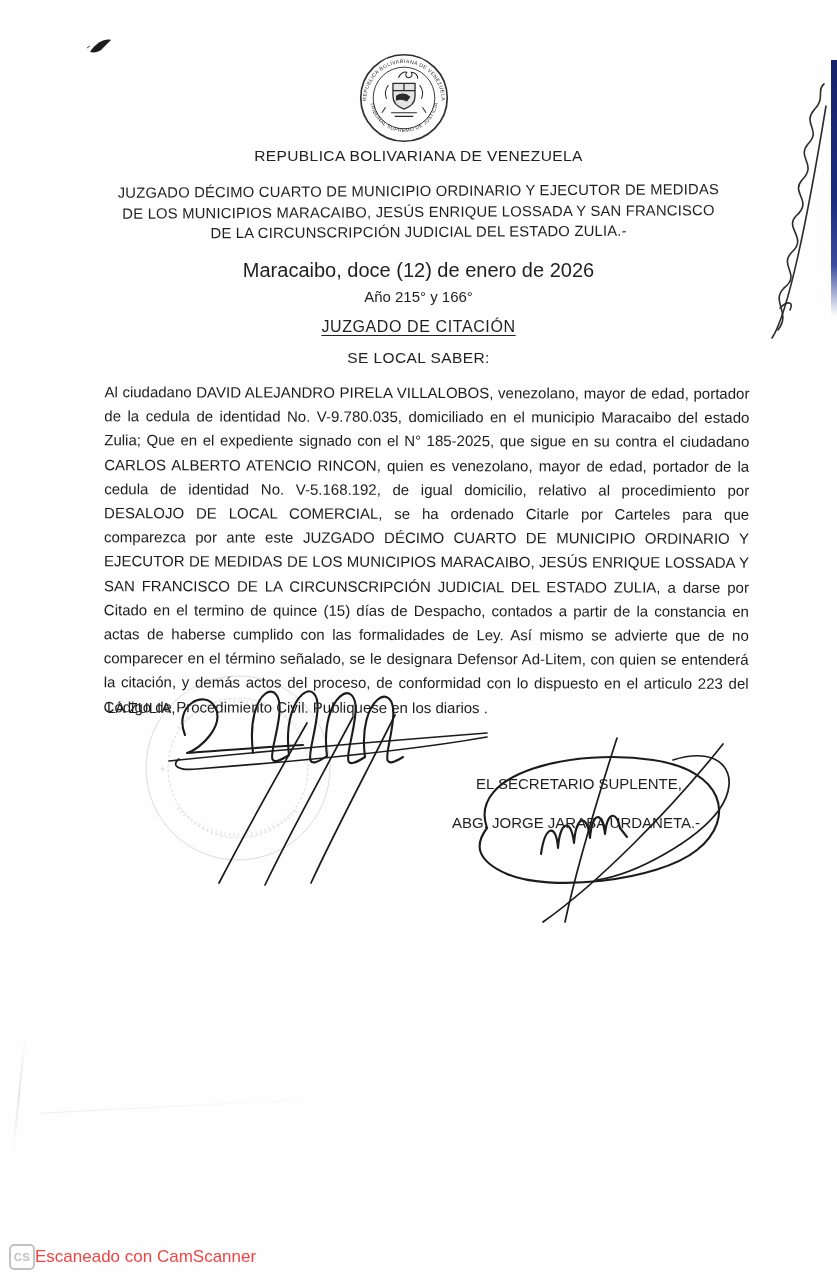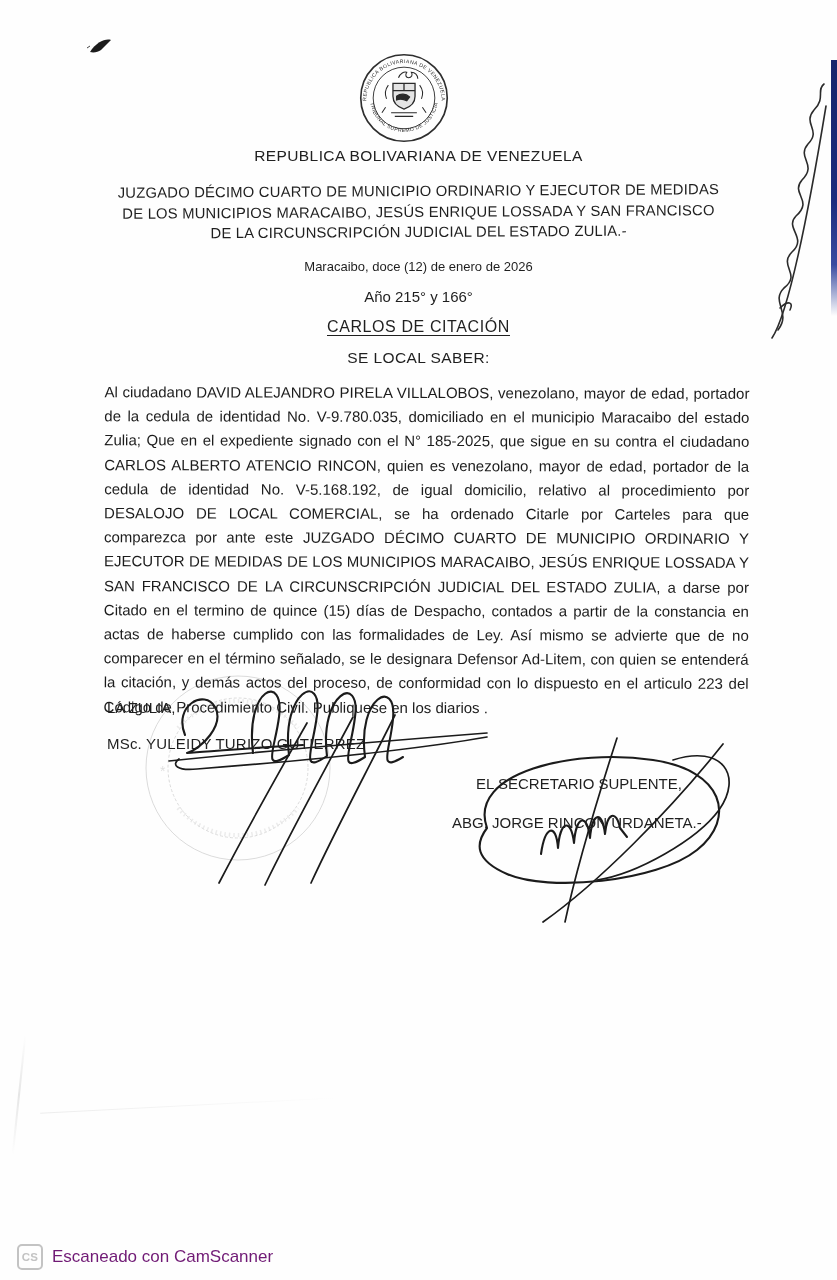--- a/index.html
+++ b/index.html
@@ -14,21 +14,21 @@
   .page{
     position:absolute;inset:0;
     background:#fefefe;
   }
   .abs{position:absolute;}
   .ctr{left:0;right:0;text-align:center;}
   .ink{color:#222222;}
 
   .republic-line{top:147px;font-size:15.5px;letter-spacing:.4px;}
   .court-block{top:181px;font-size:14.8px;line-height:20.5px;letter-spacing:.2px;transform:rotate(-0.35deg);}
-  .date-line{top:259px;font-size:13px;text-align:center;}
+  .date-line{top:259px;font-size:20px;text-align:center;}
   .year-line{top:288px;font-size:15px;}
   .doc-title{top:318px;font-size:16px;letter-spacing:.6px;}
   .doc-title span{text-decoration:underline;text-underline-offset:3px;}
   .doc-subtitle{top:349px;font-size:15.5px;letter-spacing:.4px;}
 
   .body-par{
     left:104px;top:381px;width:645px;
     font-size:15px;line-height:24.2px;
     text-align:justify;
     transform:rotate(0.15deg);
@@ -51,27 +51,27 @@
     background:linear-gradient(180deg,#17246b 0%,#1c2b7d 55%,#3a4ba0 80%,rgba(58,75,160,0) 100%);
   }
 
   .crease1{left:18px;top:1035px;width:2px;height:120px;
     background:linear-gradient(180deg,rgba(120,120,120,0),rgba(120,120,120,.18),rgba(120,120,120,0));
     transform:rotate(6deg);}
   .crease2{left:40px;top:1105px;width:300px;height:1px;
     background:linear-gradient(90deg,rgba(130,130,130,.14),rgba(130,130,130,0));
     transform:rotate(-3deg);}
 
-  .footer{left:9px;top:1244px;height:26px;display:flex;align-items:center;gap:9px;margin-left:8px;}
+  .footer{left:9px;top:1244px;height:26px;display:flex;align-items:center;}
   .cs-badge{
     width:22px;height:22px;border:2px solid #c3c3c3;border-radius:5px;
     display:flex;align-items:center;justify-content:center;
     color:#c3c3c3;font-size:11.5px;font-weight:bold;letter-spacing:.3px;
   }
-  .cs-label{color:#701a75;font-size:17px;}
+  .cs-label{color:#ef4444;font-size:17px;}
 
   .seal-wrap{left:358px;top:52px;width:92px;height:92px;}
   .seal-text{font-size:5.6px;letter-spacing:.45px;fill:#2c2c2c;font-family:"Liberation Sans",sans-serif;}
   .corner-mark{left:86px;top:36px;width:28px;height:22px;}
   .hand-note{left:766px;top:78px;width:66px;height:270px;}
 </style>
 </head>
 <body>
 
 <div class="page">
@@ -105,21 +105,21 @@
   <div class="abs ctr republic-line ink">REPUBLICA BOLIVARIANA DE VENEZUELA</div>
 
   <div class="abs ctr court-block">
     <div>JUZGADO DÉCIMO CUARTO DE MUNICIPIO ORDINARIO Y EJECUTOR DE MEDIDAS</div>
     <div>DE LOS MUNICIPIOS MARACAIBO, JESÚS ENRIQUE LOSSADA Y SAN FRANCISCO</div>
     <div>DE LA CIRCUNSCRIPCIÓN JUDICIAL DEL ESTADO ZULIA.-</div>
   </div>
 
   <div class="abs ctr date-line">Maracaibo,  doce (12) de enero de 2026</div>
   <div class="abs ctr year-line">Año 215° y 166°</div>
-  <div class="abs ctr doc-title"><span>CARLOS DE CITACIÓN</span></div>
+  <div class="abs ctr doc-title"><span>JUZGADO DE CITACIÓN</span></div>
   <div class="abs ctr doc-subtitle">SE LOCAL SABER:</div>
 
   <div class="abs body-par">Al ciudadano DAVID ALEJANDRO PIRELA VILLALOBOS, venezolano, mayor de edad, portador de la cedula de identidad No. V-9.780.035, domiciliado en el municipio Maracaibo del estado Zulia; Que en el expediente signado con el N° 185-2025, que sigue en su contra el ciudadano CARLOS ALBERTO ATENCIO RINCON, quien es venezolano, mayor de edad, portador de la cedula de identidad No. V-5.168.192, de igual domicilio, relativo al procedimiento por DESALOJO DE LOCAL COMERCIAL, se ha ordenado Citarle por Carteles para que comparezca por ante este JUZGADO DÉCIMO CUARTO DE MUNICIPIO ORDINARIO Y EJECUTOR DE MEDIDAS DE LOS MUNICIPIOS MARACAIBO, JESÚS ENRIQUE LOSSADA Y SAN FRANCISCO DE LA CIRCUNSCRIPCIÓN JUDICIAL DEL ESTADO ZULIA, a darse por Citado en el termino de quince (15) días de Despacho, contados a partir de la constancia en actas de haberse cumplido con las formalidades de Ley. Así mismo se advierte que de no comparecer en el término señalado, se le designara Defensor Ad-Litem, con quien se entenderá la citación, y demás actos del proceso, de conformidad con lo dispuesto en el articulo 223 del Código de Procedimiento Civil. Publiquese en los diarios .</div>
 
   <svg class="abs stamp-svg" style="left:138px;top:668px;width:200px;height:200px;" viewBox="0 0 200 200">
     <circle cx="100" cy="100" r="92" class="stamp-stroke"></circle>
     <circle cx="100" cy="100" r="70" class="stamp-stroke" stroke-dasharray="3 2"></circle>
     <text x="22" y="108" font-size="14" fill="#888">*</text>
     <path d="M40,60 a80,80 0 0 1 120,0 M40,140 a80,80 0 0 0 120,0" fill="none" stroke="#999" stroke-width="4" stroke-dasharray="1.5 3" opacity=".7"></path>
   </svg>
@@ -129,33 +129,32 @@
   <svg class="abs sig-svg" style="left:155px;top:655px;width:345px;height:235px;" viewBox="0 0 345 235">
     <path class="sig-stroke" d="M30,80 C18,50 50,34 60,52 C70,70 46,94 32,98 C60,96 110,92 148,90"></path>
     <path class="sig-stroke" d="M98,98 C90,32 130,18 124,62 C120,94 106,118 134,100 C126,36 168,16 162,60 C158,94 144,120 172,101 C164,38 206,18 200,62 C196,96 182,120 210,102 C202,42 242,22 238,64 C235,96 222,118 248,102"></path>
     <path class="sig-stroke thin" d="M14,106 C110,96 230,86 332,78"></path>
     <path class="sig-stroke thin" d="M332,82 C240,98 120,108 42,114 C22,116 16,110 24,104"></path>
     <path class="sig-stroke thin" d="M152,68 C120,124 90,178 64,228"></path>
     <path class="sig-stroke thin" d="M198,62 C166,122 134,180 110,230"></path>
     <path class="sig-stroke thin" d="M240,60 C210,120 180,176 156,228"></path>
   </svg>
 
-  <div class="abs judge-name">MSc. YULEIDY TURIZO GUTIERREZ</div>
 
   <div class="abs sec-label">EL SECRETARIO SUPLENTE,</div>
 
   <svg class="abs sig-svg" style="left:425px;top:732px;width:325px;height:195px;" viewBox="0 0 325 195">
     <path class="sig-stroke" d="M62,96 C42,40 150,16 228,28 C298,38 312,86 272,118 C232,150 122,160 82,142 C50,128 50,112 62,96"></path>
     <path class="sig-stroke thin" d="M248,28 C298,12 318,44 294,78 C272,108 212,142 172,148"></path>
     <path class="sig-stroke" d="M116,122 c4,-28 15,-32 17,-6 c2,-27 13,-31 16,-5 c2,-27 13,-31 16,-5 c2,-25 12,-29 15,-4 c2,-21 11,-25 15,-6 l7,9"></path>
     <path class="sig-stroke thin" d="M298,12 C244,80 172,152 118,190"></path>
     <path class="sig-stroke thin" d="M192,6 C172,68 152,134 140,190"></path>
   </svg>
 
-  <div class="abs sec-name">ABG. JORGE RINCON URDANETA.-</div>
+  <div class="abs sec-name">ABG. JORGE JARABA URDANETA.-</div>
 
   <svg class="abs hand-note" viewBox="0 0 66 270">
     <g fill="none" stroke="#2b2b2b" stroke-width="1.6" stroke-linecap="round">
       <path d="M12,252 C26,234 4,224 18,210 C36,196 12,188 26,174 C42,160 18,150 30,138 C48,122 24,116 36,102 C52,86 30,80 42,66 C56,52 36,46 48,32 C60,20 50,12 58,6"></path>
       <path d="M6,260 C22,236 40,150 60,28"></path>
       <path d="M14,230 C22,222 28,224 24,232"></path>
     </g>
   </svg>
 
   <div class="abs edge-strip"></div>

